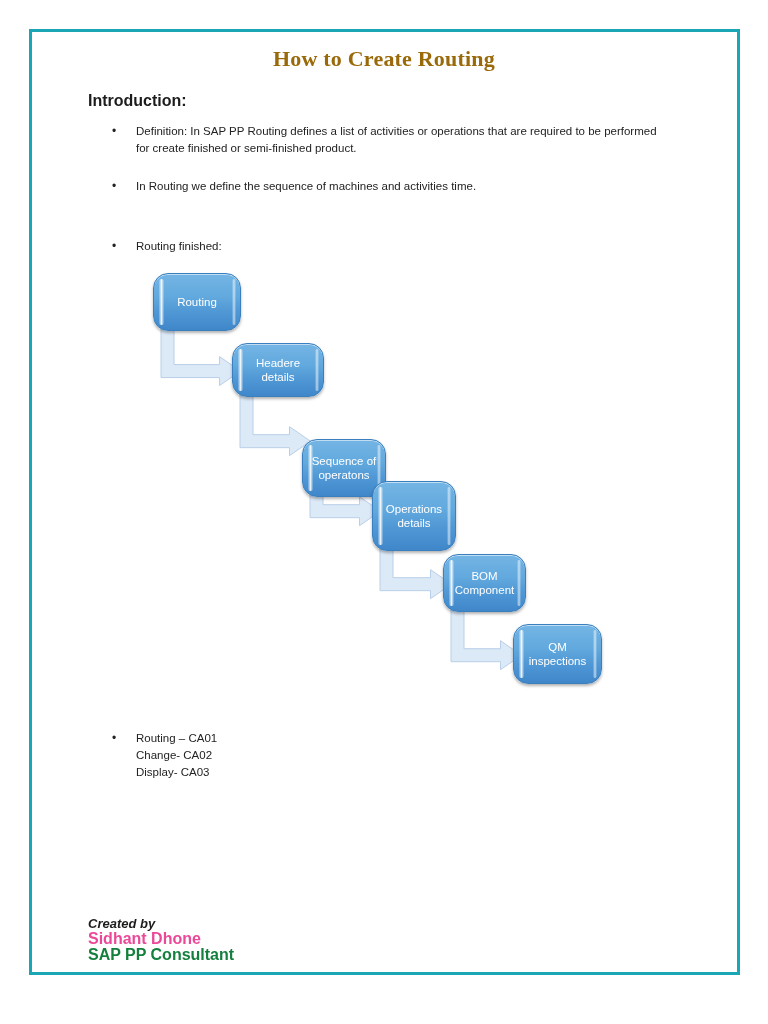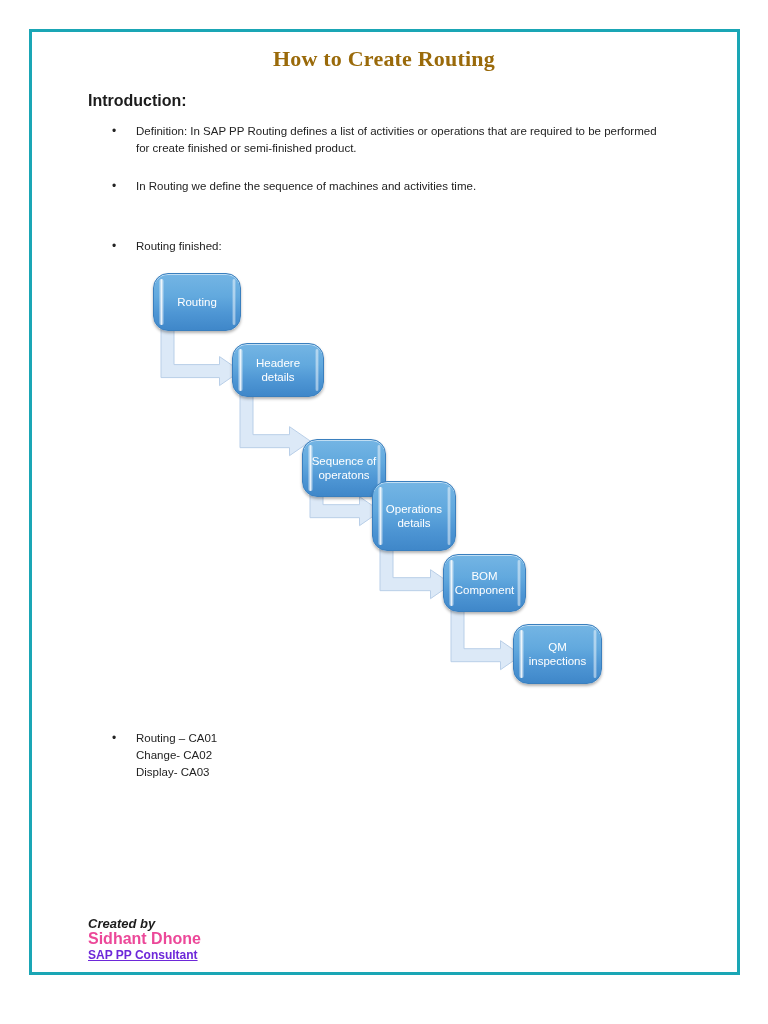--- a/index.html
+++ b/index.html
@@ -147,24 +147,23 @@
     color: #1c1c1c;
     line-height: 15px;
   }
   #footer-name {
     font-size: 16px;
     font-weight: bold;
     color: #ec4899;
     line-height: 16px;
   }
   #footer-role {
-    font-size: 12px;
-    font-weight: bold;
-    color: #6d28d9;
-    text-decoration: underline;
+    font-size: 16px;
+    font-weight: bold;
+    color: #15803d;
     line-height: 16px;
   }
 </style>
 </head>
 <body>
 
 <div id="page">
 
   <div id="page-border"></div>
 

